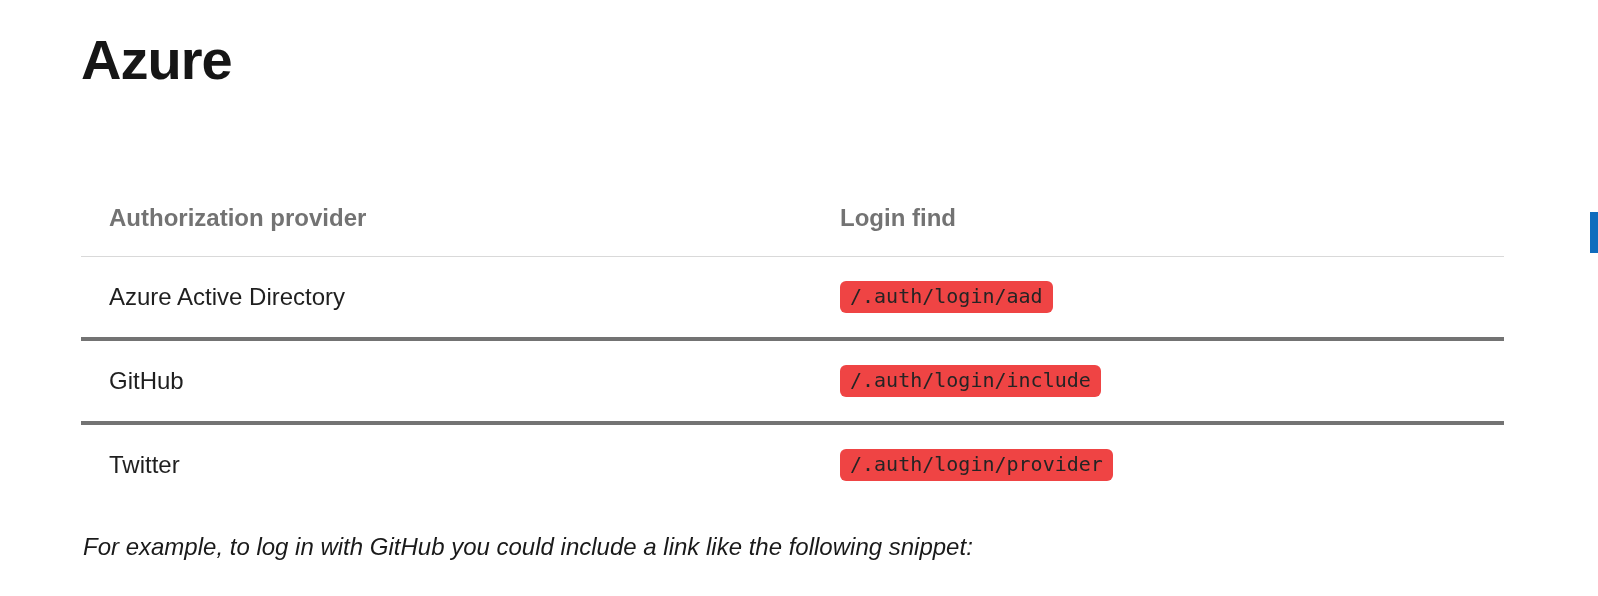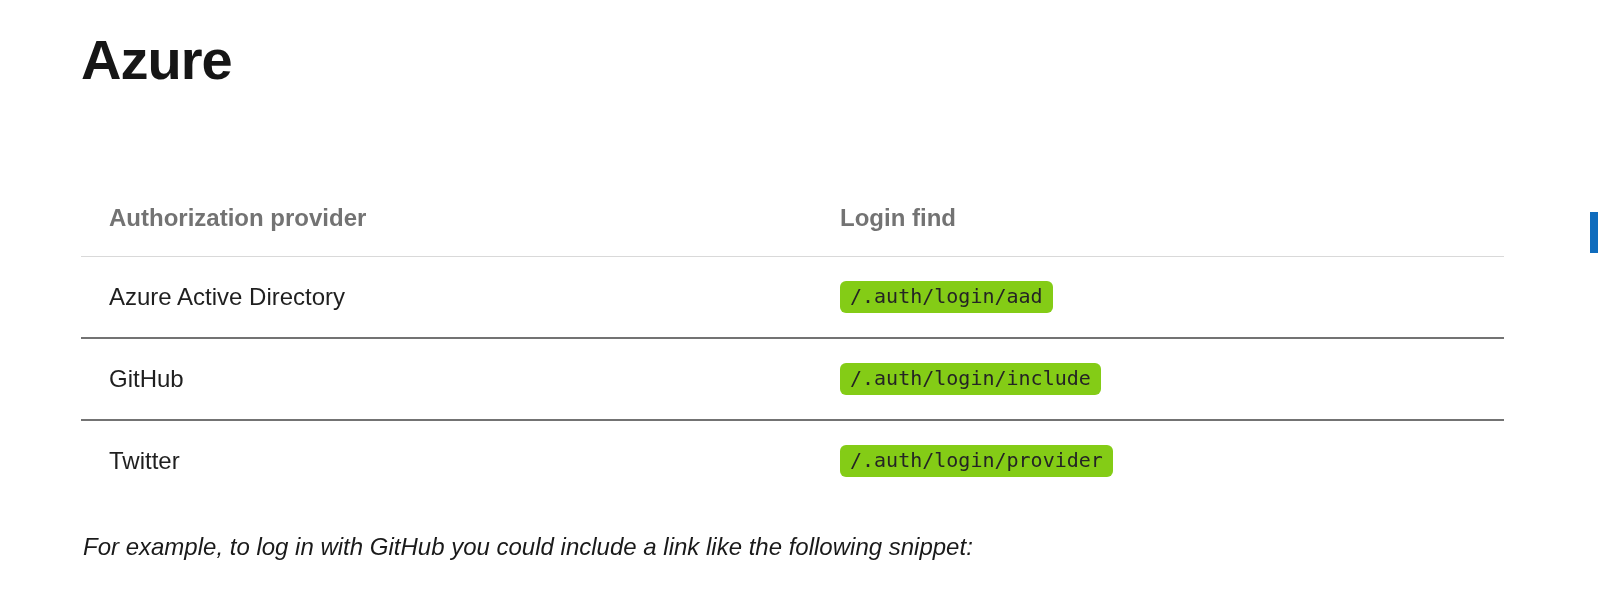--- a/index.html
+++ b/index.html
@@ -56,32 +56,32 @@
     border-bottom: 1px solid #d9d9d9;
     vertical-align: top;
   }
   .routes-table td {
     height: 80px;
     font-size: 24px;
     font-weight: 400;
     color: #1f1f1f;
     padding: 0 28px;
     vertical-align: middle;
-    border-bottom: 2px solid #737373;
+    border-bottom: 4px solid #737373;
   }
   .routes-table tbody tr:last-child td {
     border-bottom: none;
   }
   .route-pill {
     display: inline-block;
     font-family: "DejaVu Sans Mono", "Liberation Mono", monospace;
     font-size: 20px;
     line-height: 24px;
     color: #242424;
-    background: #84cc16;
+    background: #ef4444;
     border-radius: 6px;
     padding: 3px 10px 5px 10px;
     white-space: nowrap;
   }
   .example-text {
     position: absolute;
     left: 83px;
     top: 531px;
     margin: 0;
     font-size: 24px;

